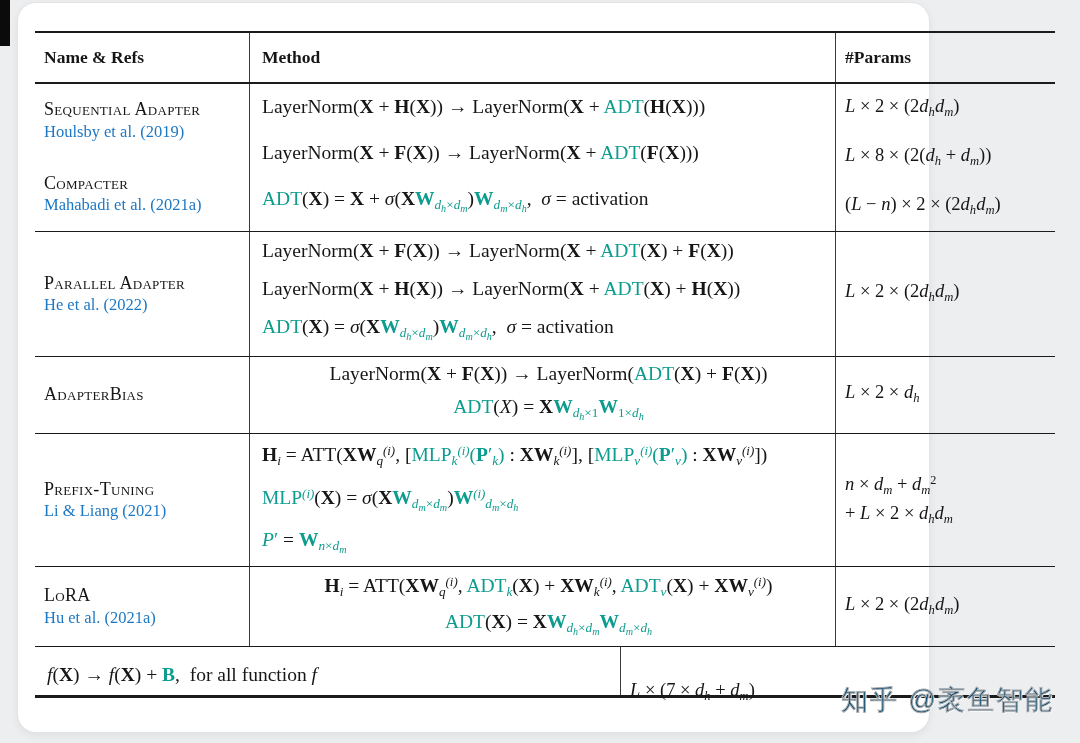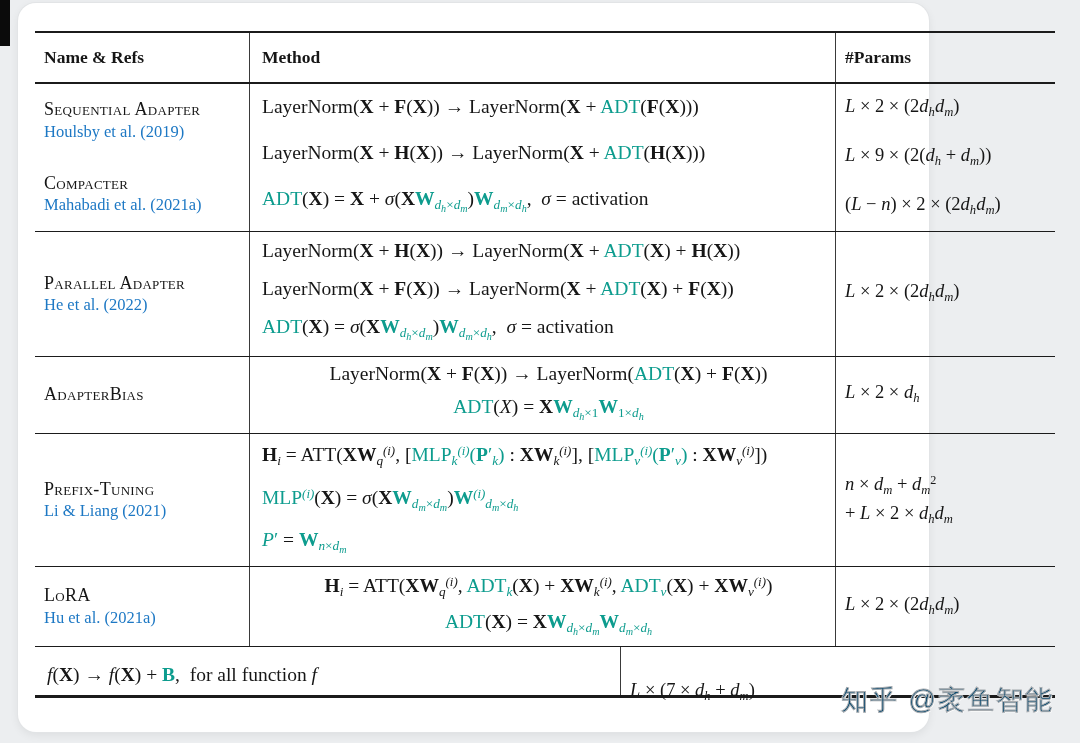--- a/index.html
+++ b/index.html
@@ -105,41 +105,41 @@
         <div class="npair">
           <div class="nm">Sequential Adapter</div>
           <div class="ref">Houlsby et al. (2019)</div>
         </div>
         <div class="npair">
           <div class="nm">Compacter</div>
           <div class="ref">Mahabadi et al. (2021a)</div>
         </div>
       </div>
       <div class="c2 methods">
+        <div class="fx"><span>LayerNorm(</span><span class="b">X</span><span> + </span><span class="b">H</span><span>(</span><span class="b">X</span><span>)) → LayerNorm(</span><span class="b">X</span><span> + </span><span class="t">ADT</span><span>(</span><span class="b">H</span><span>(</span><span class="b">X</span><span>)))</span></div>
         <div class="fx"><span>LayerNorm(</span><span class="b">X</span><span> + </span><span class="b">F</span><span>(</span><span class="b">X</span><span>)) → LayerNorm(</span><span class="b">X</span><span> + </span><span class="t">ADT</span><span>(</span><span class="b">F</span><span>(</span><span class="b">X</span><span>)))</span></div>
-        <div class="fx"><span>LayerNorm(</span><span class="b">X</span><span> + </span><span class="b">H</span><span>(</span><span class="b">X</span><span>)) → LayerNorm(</span><span class="b">X</span><span> + </span><span class="t">ADT</span><span>(</span><span class="b">H</span><span>(</span><span class="b">X</span><span>)))</span></div>
         <div class="fx"><span class="t">ADT</span><span>(</span><span class="b">X</span><span>) = </span><span class="b">X</span><span> + </span><span class="i">σ</span><span>(</span><span class="b">X</span><span class="b t">W</span><span class="i t sub">d</span><span class="i t ssub">h</span><span class="t sub">×</span><span class="i t sub">d</span><span class="i t ssub">m</span><span>)</span><span class="b t">W</span><span class="i t sub">d</span><span class="i t ssub">m</span><span class="t sub">×</span><span class="i t sub">d</span><span class="i t ssub">h</span><span>, </span><span class="i">σ</span><span> = activation</span></div>
       </div>
       <div class="c3 params">
         <div class="fx"><span class="i">L</span><span> × 2 × (2</span><span class="i">d</span><span class="i sub">h</span><span class="i">d</span><span class="i sub">m</span><span>)</span></div>
-        <div class="fx"><span class="i">L</span><span> × 9 × (2(</span><span class="i">d</span><span class="i sub">h</span><span> + </span><span class="i">d</span><span class="i sub">m</span><span>))</span></div>
+        <div class="fx"><span class="i">L</span><span> × 8 × (2(</span><span class="i">d</span><span class="i sub">h</span><span> + </span><span class="i">d</span><span class="i sub">m</span><span>))</span></div>
         <div class="fx"><span>(</span><span class="i">L</span><span> − </span><span class="i">n</span><span>) × 2 × (2</span><span class="i">d</span><span class="i sub">h</span><span class="i">d</span><span class="i sub">m</span><span>)</span></div>
       </div>
     </div>
 
     <div class="grow g2">
       <div class="c1 names">
         <div class="npair">
           <div class="nm">Parallel Adapter</div>
           <div class="ref">He et al. (2022)</div>
         </div>
       </div>
       <div class="c2 methods">
+        <div class="fx"><span>LayerNorm(</span><span class="b">X</span><span> + </span><span class="b">F</span><span>(</span><span class="b">X</span><span>)) → LayerNorm(</span><span class="b">X</span><span> + </span><span class="t">ADT</span><span>(</span><span class="b">X</span><span>) + </span><span class="b">F</span><span>(</span><span class="b">X</span><span>))</span></div>
         <div class="fx"><span>LayerNorm(</span><span class="b">X</span><span> + </span><span class="b">H</span><span>(</span><span class="b">X</span><span>)) → LayerNorm(</span><span class="b">X</span><span> + </span><span class="t">ADT</span><span>(</span><span class="b">X</span><span>) + </span><span class="b">H</span><span>(</span><span class="b">X</span><span>))</span></div>
-        <div class="fx"><span>LayerNorm(</span><span class="b">X</span><span> + </span><span class="b">F</span><span>(</span><span class="b">X</span><span>)) → LayerNorm(</span><span class="b">X</span><span> + </span><span class="t">ADT</span><span>(</span><span class="b">X</span><span>) + </span><span class="b">F</span><span>(</span><span class="b">X</span><span>))</span></div>
         <div class="fx"><span class="t">ADT</span><span>(</span><span class="b">X</span><span>) = </span><span class="i">σ</span><span>(</span><span class="b">X</span><span class="b t">W</span><span class="i t sub">d</span><span class="i t ssub">h</span><span class="t sub">×</span><span class="i t sub">d</span><span class="i t ssub">m</span><span>)</span><span class="b t">W</span><span class="i t sub">d</span><span class="i t ssub">m</span><span class="t sub">×</span><span class="i t sub">d</span><span class="i t ssub">h</span><span>, </span><span class="i">σ</span><span> = activation</span></div>
       </div>
       <div class="c3 params">
         <div class="fx"><span class="i">L</span><span> × 2 × (2</span><span class="i">d</span><span class="i sub">h</span><span class="i">d</span><span class="i sub">m</span><span>)</span></div>
       </div>
     </div>
 
     <div class="grow g3">
       <div class="c1 names">
         <div class="npair">

